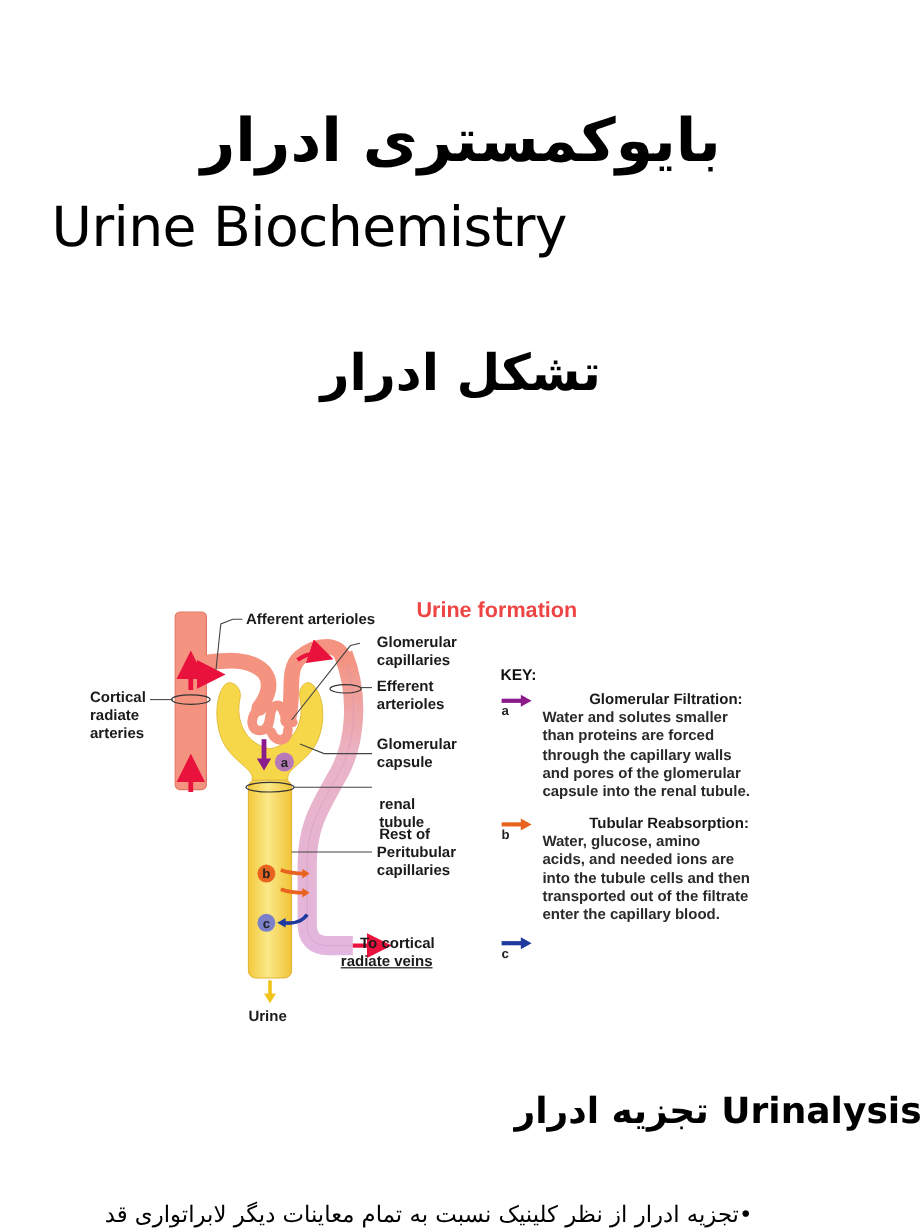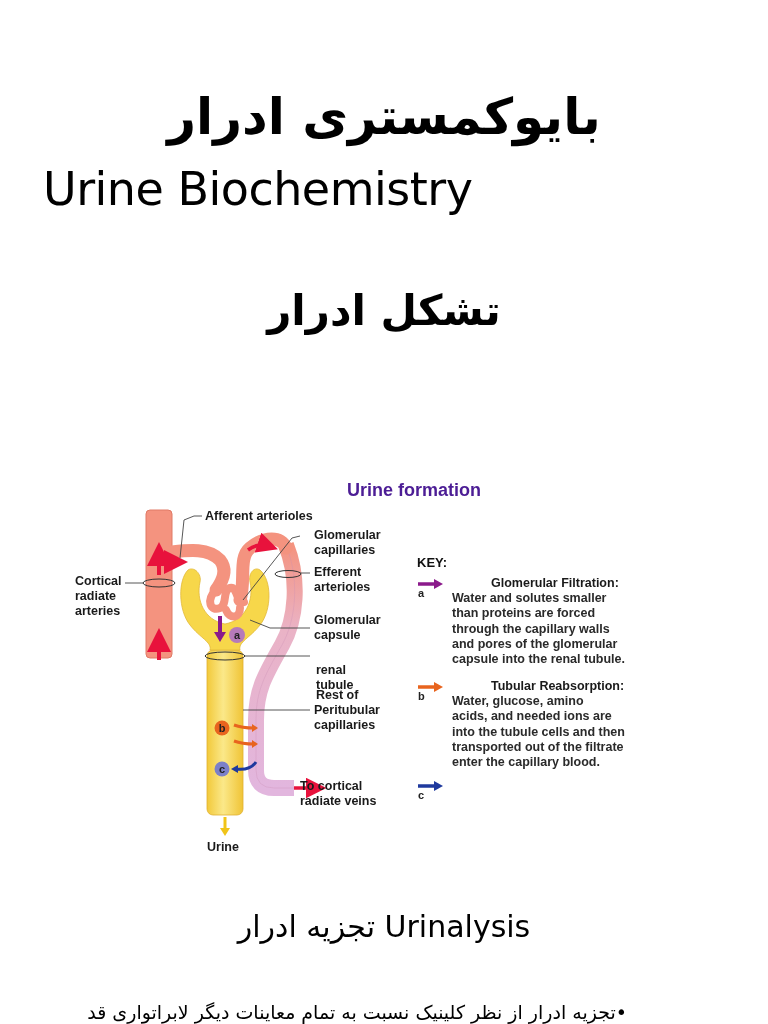--- a/index.html
+++ b/index.html
@@ -6,34 +6,34 @@
   body { width: 768px; height: 1024px; position: relative; overflow: hidden;
          font-family: "DejaVu Sans", "Liberation Sans", sans-serif; color: #000; }
   .title-fa { position: absolute; left: 0; width: 768px; top: 92px; text-align: center;
               font-size: 50px; font-weight: bold; direction: rtl; line-height: 1; }
   .title-en { position: absolute; left: 0; width: 654px; top: 166px; text-align: left;
               font-size: 46px; font-weight: normal; line-height: 1; letter-spacing: -0.5px; margin-left: 43px; }
   .subtitle-fa { position: absolute; left: 0; width: 768px; top: 290px; text-align: center;
                  font-size: 42px; font-weight: bold; direction: rtl; line-height: 1; }
   .figure { position: absolute; left: 60px; top: 470px; width: 620px; height: 400px; }
   .figure svg { width: 620px; height: 400px; display: block; }
-  .fig-title { position: absolute; left: 287px; top: 10px; font-family: "Liberation Sans", sans-serif;
-               font-weight: bold; font-size: 18px; color: #4c1d95; }
+  .fig-title { position: absolute; left: 287px; top: 28px; font-family: "Liberation Sans", sans-serif;
+               font-weight: bold; font-size: 18px; color: #ef4444; }
   .lbl { position: absolute; font-family: "Liberation Sans", sans-serif; font-weight: bold;
          font-size: 12.5px; line-height: 15px; color: #1a1a1a; white-space: nowrap; }
   .key-head { position: absolute; left: 357px; top: 85px; font-family: "Liberation Sans", sans-serif;
               font-weight: bold; font-size: 13px; color: #111; }
   .key-item { position: absolute; left: 392px; font-family: "Liberation Sans", sans-serif;
               font-size: 12.5px; line-height: 15.2px; color: #1a1a1a; width: 240px; }
   .key-item .kt { font-weight: bold; margin-left: 39px; }
   .key-item .kd { font-weight: bold; color: #2a2a2a; }
   .key-letter { position: absolute; left: 358px; font-family: "Liberation Sans", sans-serif;
                 font-weight: bold; font-size: 11px; color: #222; }
-  .section-head { position: absolute; left: 0; width: 768px; top: 912px; text-align: center;
-                  font-size: 30px; font-weight: normal; line-height: 1; white-space: nowrap; }
+  .section-head { position: absolute; left: 0; width: 768px; top: 912px; text-align: right;
+                  font-size: 30px; font-weight: bold; line-height: 1; white-space: nowrap; }
   .section-head .fa { direction: rtl; unicode-bidi: embed; }
   .bullet-wrap { position: absolute; left: 0; top: 1000px; width: 625px; height: 24px; overflow: hidden; }
   .bullet-line { position: absolute; right: 218px; top: 0; font-size: 19px; direction: rtl;
                  white-space: nowrap; line-height: 24px; }
 </style>
 </head>
 <body>
 
 <div class="title-fa">بایوکمستری ادرار</div>
 <div class="title-en">Urine Biochemistry</div>
@@ -138,21 +138,21 @@
   <div class="lbl" style="left:254px; top:158px;">capsule</div>
 
   <div class="lbl" style="left:256px; top:178px;margin-top:40px;">Rest of</div>
   <div class="lbl" style="left:256px; top:193px;">renal</div>
   <div class="lbl" style="left:256px; top:208px;">tubule</div>
 
   <div class="lbl" style="left:254px; top:233px;">Peritubular</div>
   <div class="lbl" style="left:254px; top:248px;">capillaries</div>
 
   <div class="lbl" style="left:240px; top:309px;">To cortical</div>
-  <div class="lbl" style="left:240px; top:324px;">radiate veins</div>
+  <div class="lbl" style="left:224px; top:324px;text-decoration:underline;">radiate veins</div>
 
   <div class="lbl" style="left:147px; top:370px;">Urine</div>
 
   <div class="key-head">KEY:</div>
 
   <div class="key-letter" style="top:117px;">a</div>
   <div class="key-item" style="top:106px;">
     <div class="kt">Glomerular Filtration:</div>
     <div class="kd">Water and solutes smaller</div>
     <div class="kd">than proteins are forced</div>

